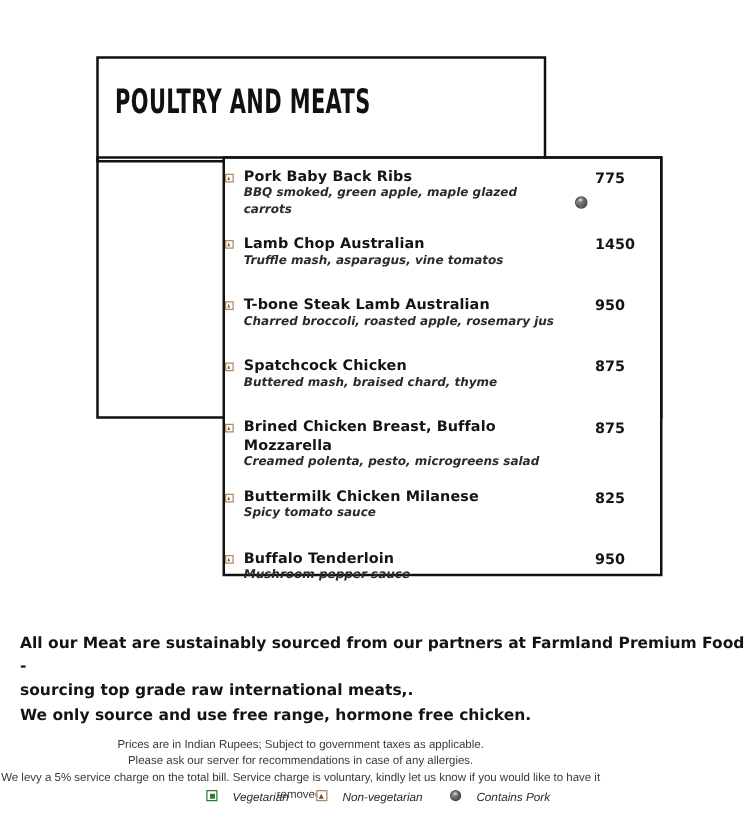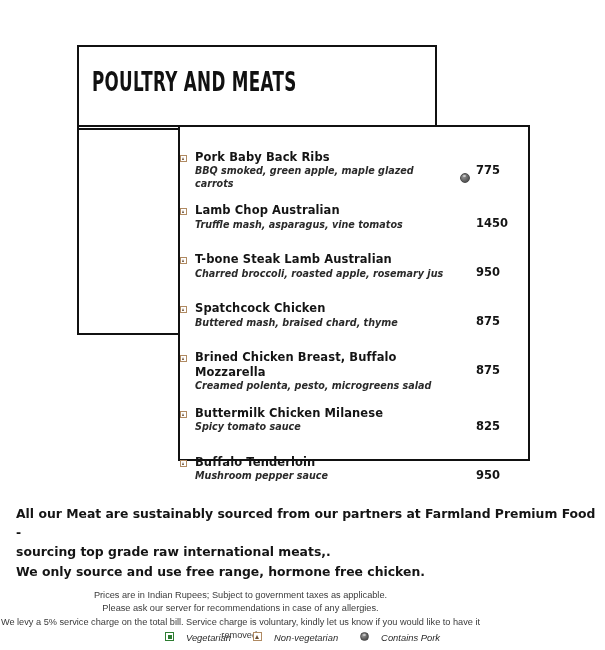--- a/index.html
+++ b/index.html
@@ -70,21 +70,21 @@
     transform: scaleX(0.62);
     transform-origin: left top;
     white-space: nowrap;
     line-height: 1;
   }
 
   
   #menu-list {
     position: absolute;
     left: 180px;
-    top: 150px;
+    top: 134px;
     width: 348px;
   }
   .menu-row {
     position: relative;
     display: flex;
     align-items: flex-start;
     margin-bottom: 13px;
     min-height: 36px;
   }
   .marker-cell {
@@ -162,21 +162,20 @@
   .item-price {
     flex: 0 0 52px;
     width: 52px;
     text-align: left;
     font-family: "DejaVu Sans", sans-serif;
     font-size: 11.5px;
     font-weight: 700;
     color: #141414;
     padding-top: 1px;
     padding-left: 2px;
-    margin-top: 12px;
   }
 
   
   #sourcing-note {
     position: absolute;
     left: 16px;
     top: 504px;
     width: 580px;
     font-family: "DejaVu Sans", sans-serif;
     font-size: 12.4px;

